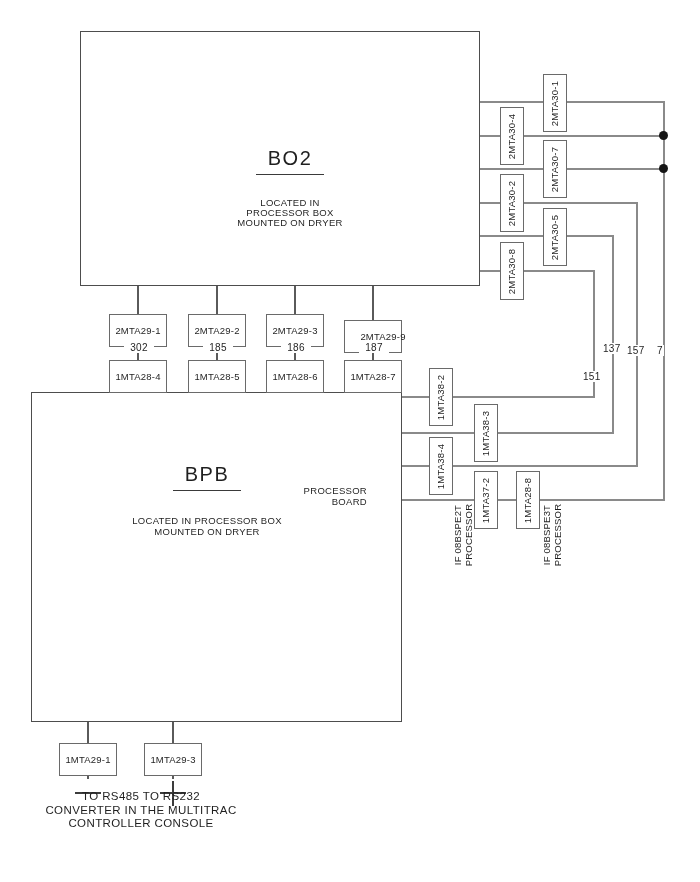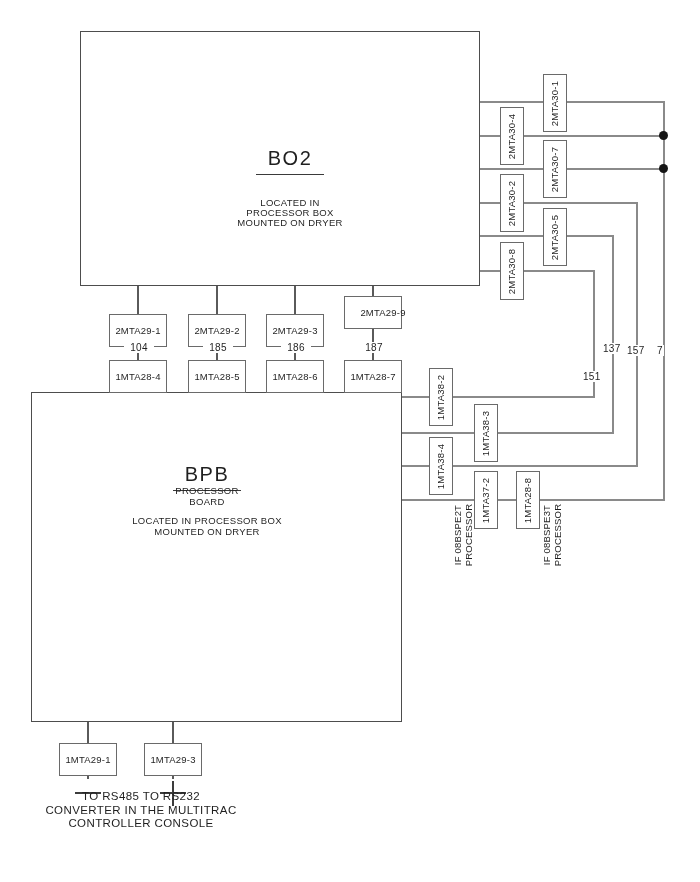--- a/index.html
+++ b/index.html
@@ -77,21 +77,21 @@
   <div class="ctext title" style="left:130px;top:124px;width:320px;">
     <span class="ul">BO2</span>
   </div>
   <div class="ctext loc" style="left:130px;top:198px;width:320px;">LOCATED IN
 PROCESSOR BOX
 MOUNTED ON DRYER</div>
 
   <div class="ctext title" style="left:47px;top:440px;width:320px;">
     <span class="ul">BPB</span>
   </div>
-  <div class="ctext loc" style="left:47px;top:486px;width:320px;line-height:10.5px;">PROCESSOR
+  <div class="ctext loc" style="left:47px;top:486px;width:320px;line-height:10.5px;text-align:right;">PROCESSOR
 BOARD</div>
   <div class="ctext loc" style="left:47px;top:515px;width:320px;line-height:11px;">LOCATED IN PROCESSOR BOX
 MOUNTED ON DRYER</div>
 
   <div class="vbox" style="left:543px;top:74px;">
       <span>2MTA30-1</span>
     </div>
   <div class="vbox" style="left:500px;top:107px;">
       <span>2MTA30-4</span>
     </div>
@@ -104,23 +104,23 @@
   <div class="vbox" style="left:543px;top:208px;">
       <span>2MTA30-5</span>
     </div>
   <div class="vbox" style="left:500px;top:242px;">
       <span>2MTA30-8</span>
     </div>
 
   <div class="hbox" style="left:109px;top:314px;">2MTA29-1</div>
   <div class="hbox" style="left:188px;top:314px;">2MTA29-2</div>
   <div class="hbox" style="left:266px;top:314px;">2MTA29-3</div>
-  <div class="hbox" style="left:344px;top:296px;padding-left:20px;">2MTA29-9</div>
+  <div class="hbox" style="left:344px;top:320px;padding-left:20px;">2MTA29-9</div>
 
-  <div class="num" style="left:124px;top:342px;width:28px;">104</div>
+  <div class="num" style="left:124px;top:342px;width:28px;">302</div>
   <div class="num" style="left:203px;top:342px;width:28px;">185</div>
   <div class="num" style="left:281px;top:342px;width:28px;">186</div>
   <div class="num" style="left:359px;top:342px;width:28px;">187</div>
 
   <div class="hbox" style="left:109px;top:360px;">1MTA28-4</div>
   <div class="hbox" style="left:188px;top:360px;">1MTA28-5</div>
   <div class="hbox" style="left:266px;top:360px;">1MTA28-6</div>
   <div class="hbox" style="left:344px;top:360px;">1MTA28-7</div>
 
   <div class="vbox" style="left:429px;top:368px;">

